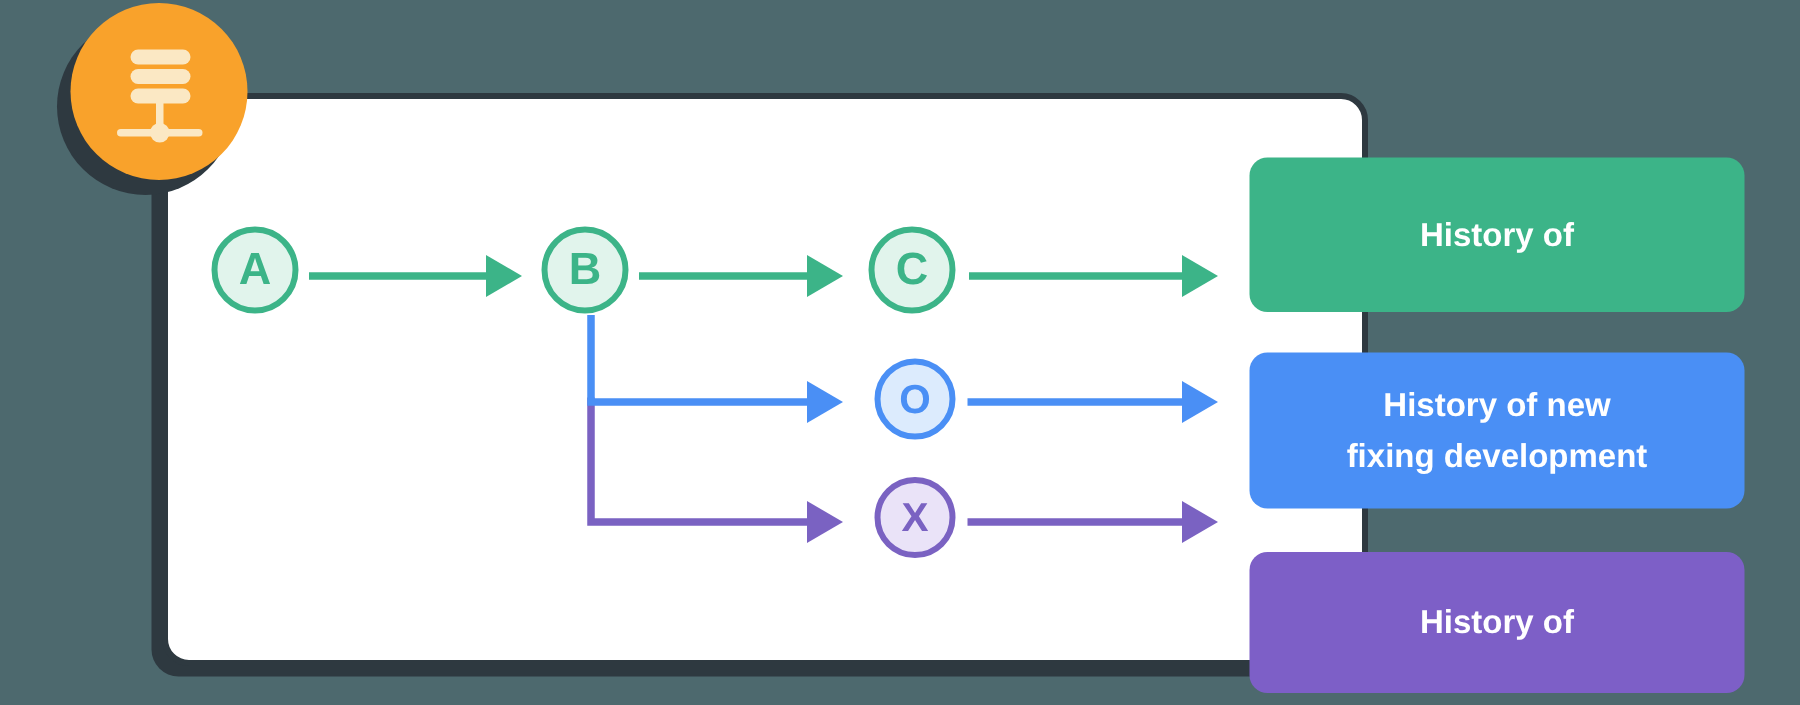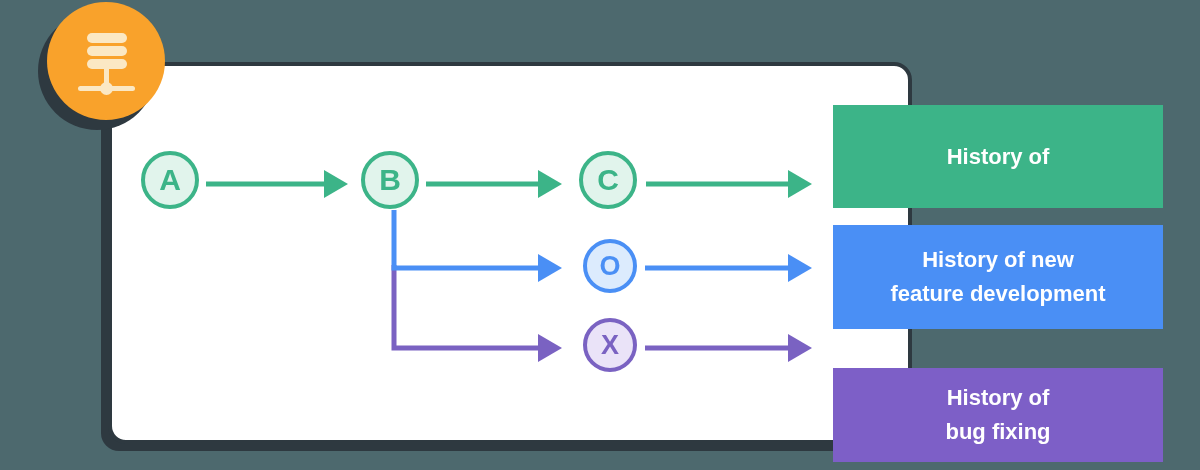--- a/index.html
+++ b/index.html
@@ -72,27 +72,27 @@
   .node.blue{border-color:var(--blue);background:var(--blue-fill);color:var(--blue);}
   .node.purple{border-color:var(--purple);background:#eae3f8;color:var(--purple);}
   .node.n-a{left:141px;top:151px;}
   .node.n-b{left:361px;top:151px;}
   .node.n-c{left:579px;top:151px;}
   .node.n-o{left:583px;top:239px;}
   .node.n-x{left:583px;top:318px;}
 
   
   .legend-box{
-    position:absolute;left:833px;width:330px;border-radius:0;
+    position:absolute;left:833px;width:330px;border-radius:12px;
     display:flex;flex-direction:column;align-items:center;justify-content:center;
     color:var(--box-text);font-weight:bold;font-size:22px;line-height:34px;
     text-align:center;z-index:4;
   }
   .legend-box.released{top:105px;height:103px;background:var(--green);}
-  .legend-box.feature{top:225px;height:104px;background:var(--blue);text-align:right;}
+  .legend-box.feature{top:235px;height:104px;background:var(--blue);text-align:right;}
   .legend-box.bugfix{top:368px;height:94px;background:var(--purple-box);}
 </style>
 </head>
 <body>
 
 <div class="canvas">
 
   <div class="card"></div>
 
   <div class="badge">
@@ -141,20 +141,19 @@
   </div>
   <div class="node small purple n-x">
     <span>X</span>
   </div>
 
   <div class="legend-box released">
     <span>History of</span>
   </div>
   <div class="legend-box feature">
     <span>History of new</span>
-    <span>feature development</span>
+    <span>fixing development</span>
   </div>
   <div class="legend-box bugfix">
     <span>History of</span>
-    <span>bug fixing</span>
   </div>
 
 </div>
 
 </body></html>

